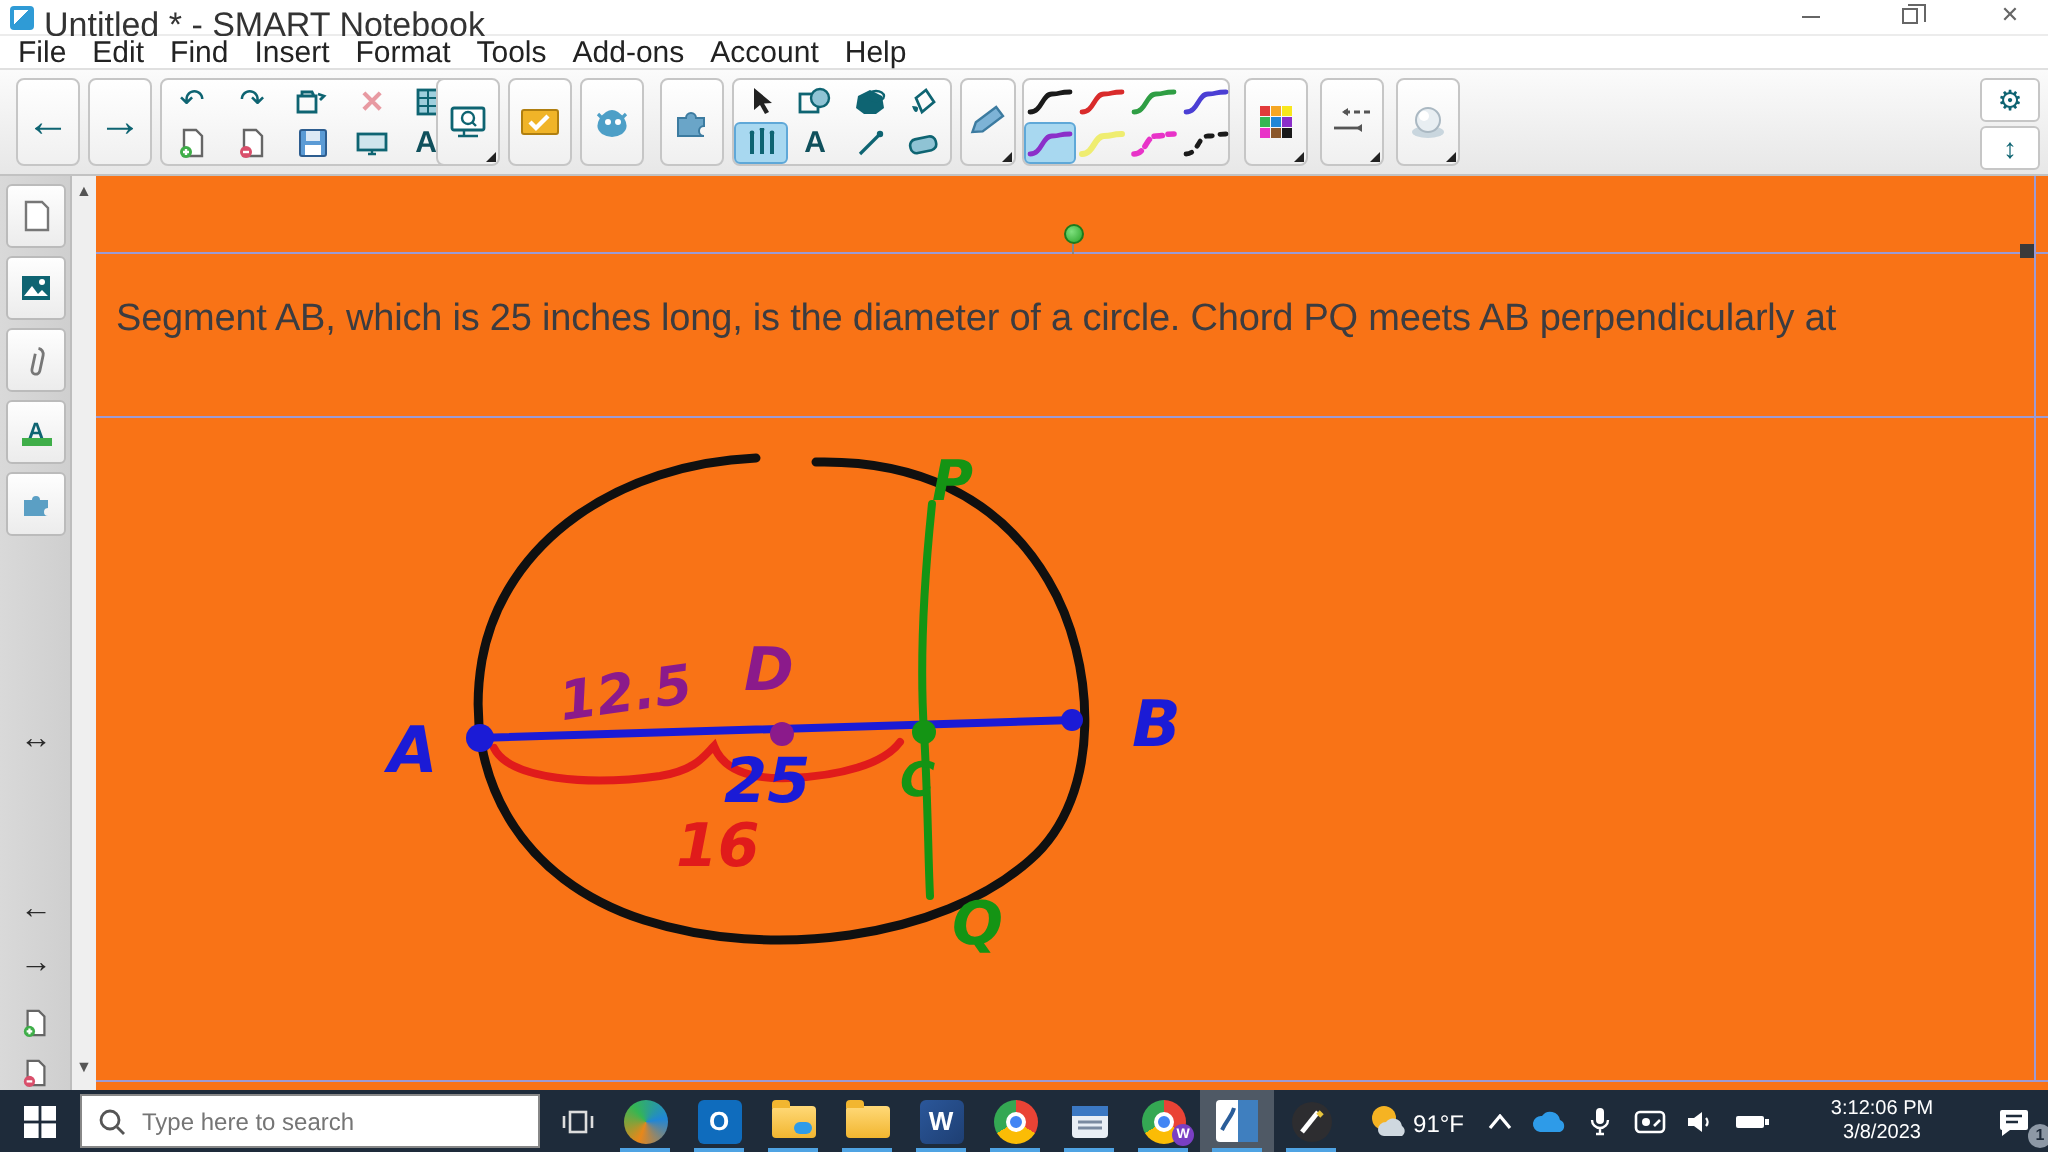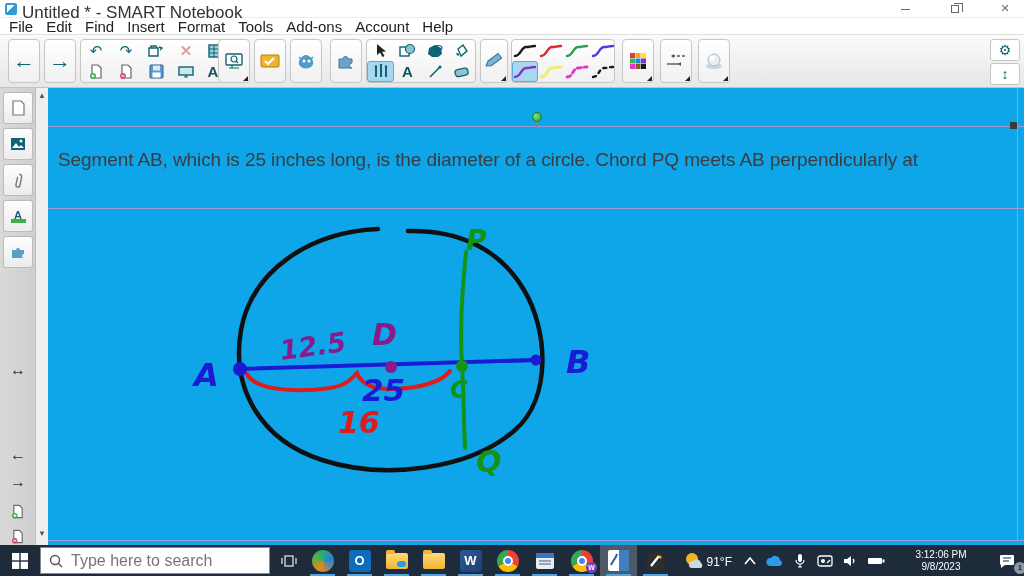--- a/index.html
+++ b/index.html
@@ -37,34 +37,34 @@
   
   .sidebar { position:absolute; left:0; top:88px; width:36px; height:457px; background:linear-gradient(90deg,#d9d9d9,#cfcfcf); border-right:1px solid #bdbdbd; }
   .stab { position:absolute; left:3px; width:30px; height:32px; background:linear-gradient(#fefefe,#ececec); border:1px solid #bbb; border-radius:3px; display:flex; align-items:center; justify-content:center; }
   .sctl { position:absolute; left:0; width:36px; height:22px; display:flex; align-items:center; justify-content:center; color:#2a2a2a; font-size:16px; font-weight:bold; }
 
   
   .lscroll { position:absolute; left:36px; top:88px; width:12px; height:457px; background:#efefef; }
   .scrollarrow { position:absolute; left:0; width:12px; height:12px; font-size:8px; color:#555; text-align:center; line-height:12px; }
 
   
-  .canvas { position:absolute; left:48px; top:88px; width:976px; height:457px; background:#0ea5e9; }
+  .canvas { position:absolute; left:48px; top:88px; width:976px; height:457px; background:#f97316; }
   .hline { position:absolute; left:0; width:976px; height:1px; background:#9b9bd4; }
   .vline { position:absolute; top:0; width:1px; height:453px; background:#9b9bd4; }
   .rotate-handle { position:absolute; left:484px; top:24px; width:10px; height:10px; background:radial-gradient(circle at 35% 35%, #7ee07e, #2aa32a); border:1px solid #1d7a1d; border-radius:50%; }
   .rotate-stem { position:absolute; left:488px; top:34px; width:1px; height:5px; background:#888; }
   .resize-handle { position:absolute; left:962px; top:34px; width:7px; height:7px; background:#3a3a3a; }
   .problem { position:absolute; left:10px; top:56px; width:952px; font-size:19px; line-height:31px; color:#3c3c40; letter-spacing:-0.1px; }
   .diagram { position:absolute; left:132px; top:127px; }
 
   
   .taskbar { position:absolute; left:0; top:545px; width:1024px; height:31px; background:#1e2b3a; display:flex; align-items:center; }
   .startbtn { width:40px; height:31px; display:flex; align-items:center; justify-content:center; }
   .searchbox { width:230px; height:27px; background:#fff; border:1px solid #888; display:flex; align-items:center; padding-left:8px; gap:8px; }
-  .searchbox input { border:none; outline:none; font-size:16px; color:#ec4899; width:170px; background:transparent; font-family:"Liberation Sans",sans-serif; }
+  .searchbox input { border:none; outline:none; font-size:12px; color:#ec4899; width:170px; background:transparent; font-family:"Liberation Sans",sans-serif; }
   .tvbtn { width:30px; height:31px; display:flex; align-items:center; justify-content:center; margin-left:4px; }
   .app { width:37px; height:31px; display:flex; align-items:center; justify-content:center; position:relative; }
   .app.running::after { content:""; position:absolute; bottom:0; left:6px; width:25px; height:2px; background:#4fa3e3; }
   .app.active { background:rgba(255,255,255,.22); }
   .tray { position:absolute; right:2px; top:0; height:31px; display:flex; align-items:center; }
   .trayitem { height:31px; display:flex; align-items:center; justify-content:center; }
   .temp { color:#fff; font-size:12px; margin:2px 6px 0 2px; }
   .clock { width:62px; text-align:center; color:#fff; font-size:10px; line-height:12px; margin:0 20px; }
   .badge { position:absolute; right:-4px; bottom:2px; width:12px; height:12px; background:#8d98a5; border-radius:50%; color:#1e2b3a; font-size:8px; line-height:12px; text-align:center; font-weight:bold; }
 
@@ -526,21 +526,21 @@
           </svg>
       </div>
       <div class="trayitem" style="width:28px">
         <svg width="18" height="10" viewBox="0 0 18 10">
             <rect x="1" y="2" width="14" height="6" rx="1" fill="#fff"></rect>
             <rect x="15.5" y="3.5" width="2" height="3" fill="#fff"></rect>
           </svg>
       </div>
       <div class="clock">
         <div>3:12:06 PM</div>
-        <div>9/8/2023</div>
+        <div>3/8/2023</div>
       </div>
       <div class="trayitem" style="width:30px;position:relative">
         <svg width="16" height="14" viewBox="0 0 16 14">
             <path d="M2,1 h12 a1,1 0 0 1 1,1 v8 a1,1 0 0 1 -1,1 h-8 l-4,3 v-3 h0 a1,1 0 0 1 -1,-1 v-8 a1,1 0 0 1 1,-1" fill="#fff"></path>
             <path d="M4,4 h8 M4,7 h6" stroke="#1e2b3a" stroke-width="1.2"></path>
           </svg>
         <div class="badge">1</div>
       </div>
     </div>
   </div>

